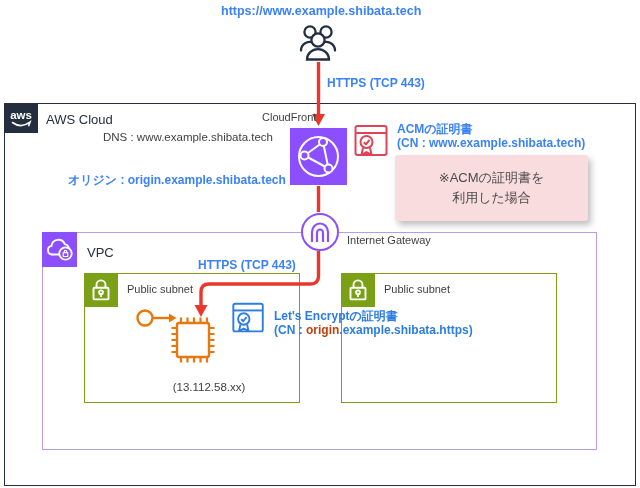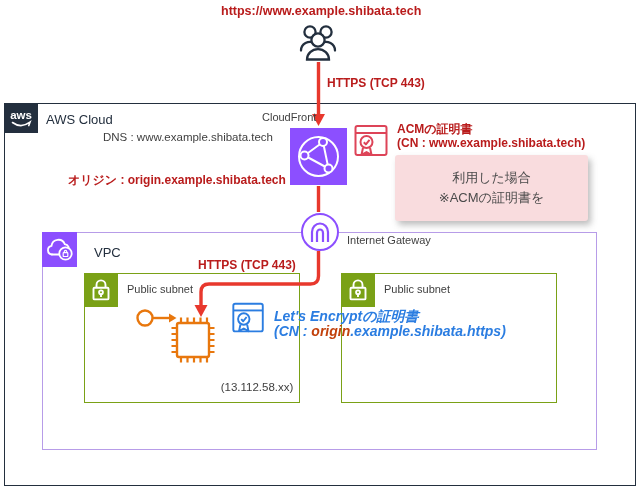--- a/index.html
+++ b/index.html
@@ -4,22 +4,22 @@
 <style>
   html,body{margin:0;padding:0;background:#ffffff;}
   #stage{
     position:relative;width:640px;height:488px;background:#ffffff;overflow:hidden;
     font-family:"Liberation Sans","DejaVu Sans",sans-serif;color:#3f3f3f;
   }
   .abs{position:absolute;white-space:nowrap;}
   .lbl{font-size:11px;color:#3f3f3f;}
   .lbl-dark{font-size:13px;color:#232f3e;}
   .dns{font-size:11.5px;color:#3f3f3f;}
-  .red-bold{color:#b91c1c;font-weight:bold;font-size:12px;}
-  .blue-bold{color:#2b7de1;font-weight:bold;font-size:14px;font-style:italic;}
+  .red-bold{color:#3b82f6;font-weight:bold;font-size:12px;}
+  .blue-bold{color:#2b7de1;font-weight:bold;font-size:12px;}
   .box{position:absolute;box-sizing:border-box;background:transparent;}
   .aws-box{border:1.5px solid #232f3e;}
   .vpc-box{border:1.6px solid #b79ce8;}
   .subnet-box{border:1.5px solid #7aa116;}
   .icon-sq{position:absolute;display:flex;justify-content:center;}
   .note{
     position:absolute;background:#f9dcde;border-radius:3px;
     box-shadow:3px 4px 6px rgba(110,110,110,.45);
     display:flex;flex-direction:column;align-items:center;justify-content:center;
     font-size:13px;color:#4a4a4a;line-height:20px;text-align:center;
@@ -39,22 +39,22 @@
 <div id="stage">
 
   <div class="box aws-box" style="left:4px;top:103px;width:632px;height:383px;"></div>
 
   <div class="box vpc-box" style="left:42px;top:232px;width:555px;height:218px;"></div>
 
   <div class="box subnet-box" style="left:84px;top:273px;width:216px;height:130px;"></div>
   <div class="box subnet-box" style="left:341px;top:273px;width:216px;height:130px;"></div>
 
   <div class="note" style="left:395px;top:155px;width:193px;height:66px;">
+    <div>※ACMの証明書を</div>
     <div>利用した場合</div>
-    <div>※ACMの証明書を</div>
   </div>
 
   <svg class="overlay" width="640" height="488" viewBox="0 0 640 488">
     <g stroke="#e8382d" stroke-width="3.4" fill="none">
       <path d="M318.5,62 V115"></path>
       <path d="M318.5,186 V212"></path>
       <path d="M318.5,251 V276 Q318.5,284 310.5,284 H209 Q201,284 201,292 V306"></path>
     </g>
     <g fill="#e8382d" stroke="none">
       <polygon points="312,114 325,114 318.5,126"></polygon>
@@ -134,21 +134,21 @@
         <path d="M10,22.5 a4.4,4.4 0 0 1 -0.5,-8.7 a6.9,6.9 0 0 1 13.3,-1.6 a4.9,4.9 0 0 1 3.5,7.4"></path>
         <path d="M10,22.5 H17"></path>
       </g>
       <circle cx="23.5" cy="21.5" r="6.2" fill="#8c4fff" stroke="#ffffff" stroke-width="1.8"></circle>
       <g stroke="#ffffff" stroke-width="1.2" fill="none">
         <rect x="21.2" y="20.6" width="4.6" height="3.9" rx="0.6"></rect>
         <path d="M22.3,20.6 v-1.1 a1.2,1.2 0 0 1 2.4,0 v1.1"></path>
       </g>
     </svg>
   </div>
-  <div class="abs lbl-dark" style="left:94px;top:245px;">VPC</div>
+  <div class="abs lbl-dark" style="left:87px;top:245px;">VPC</div>
 
   <div class="abs red-bold" style="left:198px;top:258px;">HTTPS (TCP 443)</div>
 
   <div class="icon-sq" style="left:84px;top:273px;width:34px;height:34px;background:#7aa116;">
     <svg width="34" height="34" viewBox="0 0 34 34">
       <g stroke="#ffffff" stroke-width="1.9" fill="none">
         <path d="M12.5,14.8 v-2.7 a4.5,4.7 0 0 1 9,0 V14.8"></path>
         <rect x="9.5" y="14.8" width="15" height="11.6" rx="1"></rect>
         <circle cx="17" cy="19.3" r="1.9"></circle>
         <path d="M17,21.2 V23.9"></path>
@@ -181,21 +181,21 @@
         <path d="M3.5,12 H34.5"></path>
         <circle cx="14.5" cy="21" r="6"></circle>
         <path d="M11.8,21.2 l2.1,2.2 l3.6,-4.5"></path>
         <path d="M11,26.8 L9.5,33.8 L14.5,31 L19.5,33.8 L18,26.8"></path>
       </g>
     </svg>
   </div>
   <div class="abs blue-bold" style="left:274px;top:308px;">Let's Encryptの証明書</div>
   <div class="abs blue-bold pre" style="left:274px;top:323px;"><span>(CN : </span><span style="color:#c2410c;">origin</span><span>.example.shibata.https)</span></div>
 
-  <div class="abs dns" style="left:84px;top:381px;width:250px;text-align:center;padding-left:48px;">(13.112.58.xx)</div>
+  <div class="abs dns" style="left:84px;top:381px;width:250px;text-align:center;">(13.112.58.xx)</div>
 
   <div class="icon-sq" style="left:341px;top:273px;width:34px;height:34px;background:#7aa116;">
     <svg width="34" height="34" viewBox="0 0 34 34">
       <g stroke="#ffffff" stroke-width="1.9" fill="none">
         <path d="M12.5,14.8 v-2.7 a4.5,4.7 0 0 1 9,0 V14.8"></path>
         <rect x="9.5" y="14.8" width="15" height="11.6" rx="1"></rect>
         <circle cx="17" cy="19.3" r="1.9"></circle>
         <path d="M17,21.2 V23.9"></path>
       </g>
     </svg>

